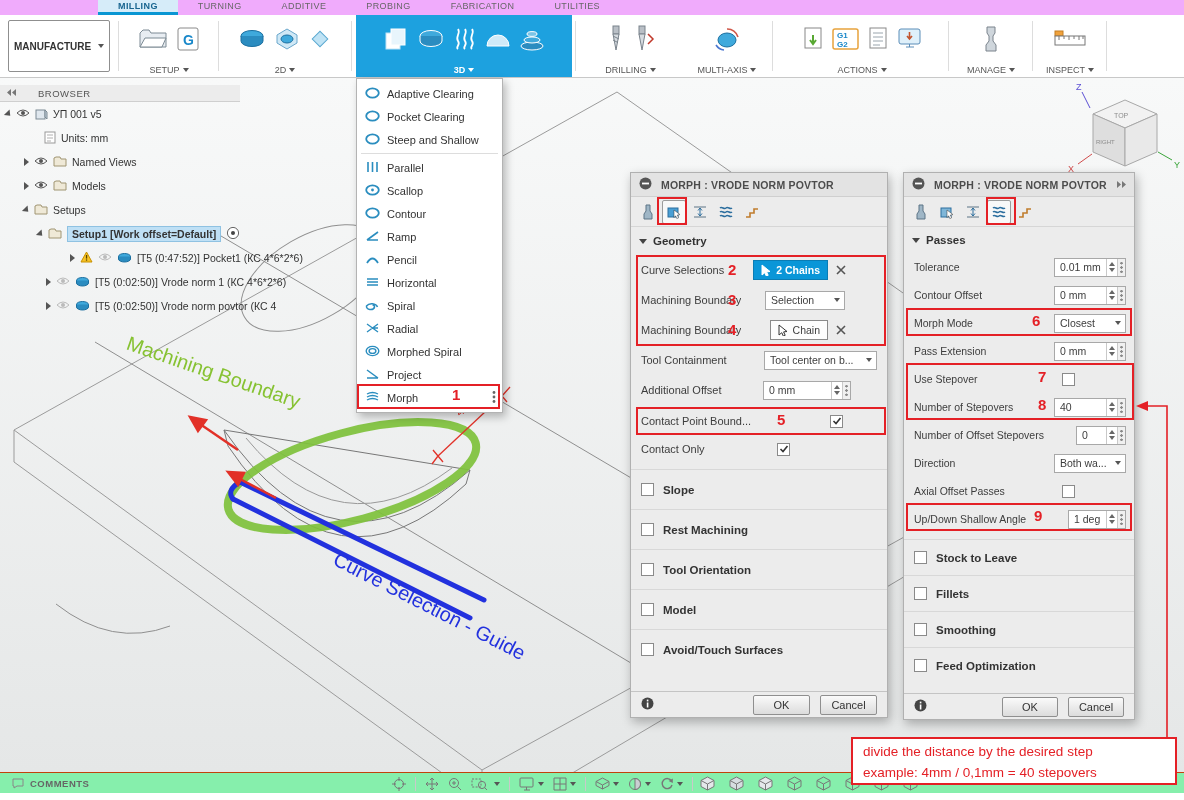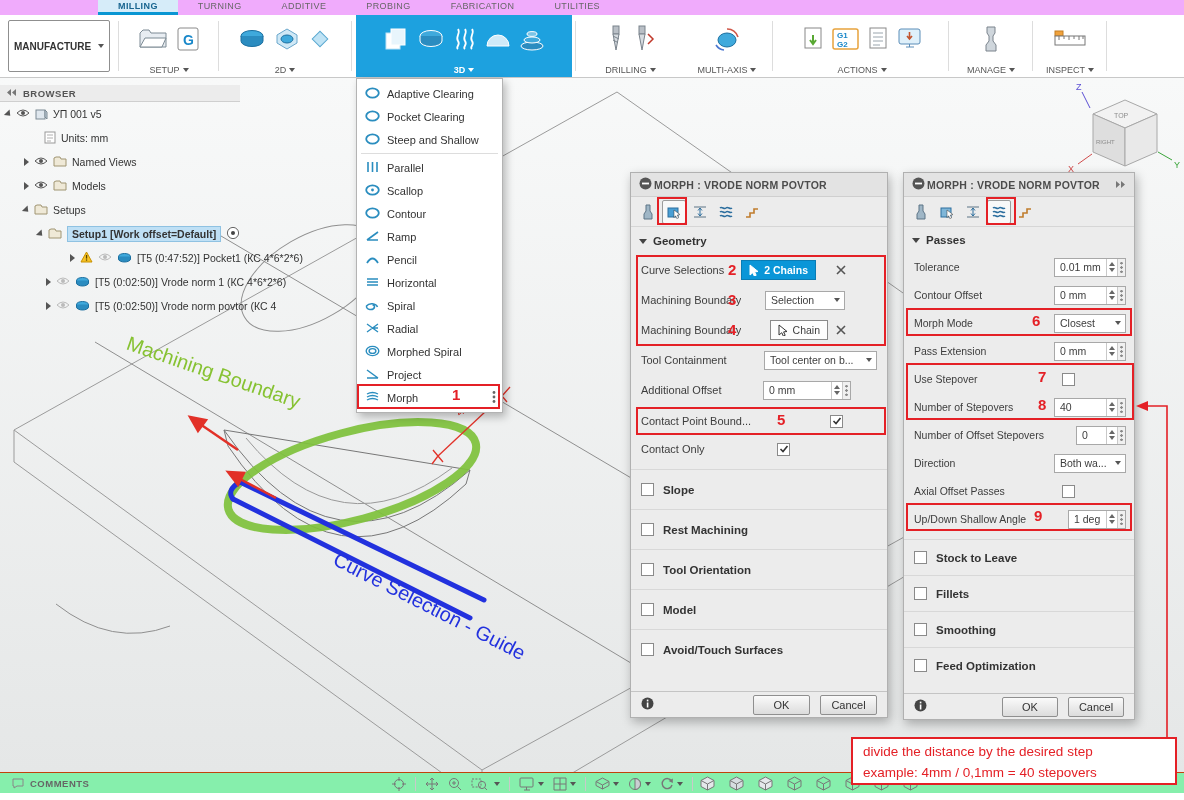--- a/index.html
+++ b/index.html
@@ -27,39 +27,39 @@
 .chev{display:inline-block;width:0;height:0;border-left:3px solid transparent;
   border-right:3px solid transparent;border-top:4px solid #555;margin-left:3px;vertical-align:1px}
 #grp3d .chev{border-top-color:#fff}
 
 #viewport{position:absolute;left:0;top:78px;width:1184px;height:694px;
   background:linear-gradient(#f8f9f9,#e5e7e7);z-index:1}
 .vlabel{position:absolute;white-space:nowrap;transform-origin:left top;z-index:6}
 
 #browser{position:absolute;left:0;top:85px;width:310px;z-index:10;font-size:10.5px;color:#333}
 .bhead{width:240px;height:17px;background:#ececec;border-bottom:1px solid #cfcfcf;
-  display:flex;align-items:center;gap:6px;padding-left:6px;font-size:9.5px;font-weight:bold;
+  display:flex;align-items:center;gap:21px;padding-left:6px;font-size:9.5px;font-weight:normal;
   color:#555;letter-spacing:.5px}
 .brow{height:24px;display:flex;align-items:center;gap:5px;white-space:nowrap}
 .exp{width:0;height:0;border-top:4px solid transparent;border-bottom:4px solid transparent;
   border-left:5px solid #555;flex:0 0 auto}
 .exp.open{transform:rotate(45deg)}
 .blabel{overflow:hidden}
 .blabel.sel{background:#bfe0f5;border:1px solid #8fc2e2;padding:1px 4px;font-weight:bold}
 
 #menu3d{position:absolute;left:356px;top:78px;width:147px;background:#fff;
   border:1px solid #b3b3b3;box-shadow:3px 4px 8px rgba(0,0,0,.25);z-index:50;padding:3px 0}
 .mitem{height:23px;display:flex;align-items:center;gap:7px;padding:0 6px 0 8px;
   font-size:11px;color:#333;white-space:nowrap}
 .msep{height:1px;background:#ddd;margin:2px 4px}
 
 .dlg{position:absolute;background:#ececec;border:1px solid #b0b0b0;
   box-shadow:2px 4px 10px rgba(0,0,0,.28);z-index:40;font-size:11px;color:#3d3d3d}
 .dhead{height:24px;background:#e3e3e3;border-bottom:1px solid #cfcfcf;display:flex;
-  align-items:center;padding:0 8px;gap:2px}
+  align-items:center;padding:0 8px;gap:9px}
 .dhtitle{font-size:10.5px;font-weight:bold;color:#4c4c4c;letter-spacing:.2px;white-space:nowrap}
 .dtabs{height:30px;display:flex;align-items:center;padding-left:5px;gap:2px;
   border-bottom:1px solid #d6d6d6}
 .dtab{width:24px;height:24px;display:flex;align-items:center;justify-content:center;
   border:1px solid transparent;border-radius:2px}
 .dtab.active{background:#f8f8f8;border-color:#9c9c9c}
 .dsec{height:28px;display:flex;align-items:center;padding-left:8px;gap:6px;font-weight:bold;
   font-size:11.5px;color:#333}
 .tri{width:0;height:0;border-left:4px solid transparent;border-right:4px solid transparent;
   border-top:5px solid #444}
@@ -608,21 +608,21 @@
         </svg>
       </span>
   </div>
   <div class="dsec">
       <i class="tri"></i>
       <span>Geometry</span>
     </div>
 
   <div class="drow">
     <span class="dlabel">Curve Selections</span>
-    <span class="selbtn blue ml" style="margin-right:12px">
+    <span class="selbtn blue ml" style="margin-right:0">
       <svg width="10" height="12">
           <path d="M1 1l8 6.5-3.4.4 1.6 3.4-1.9.8-1.5-3.4L1 11z" fill="#fff" stroke="#fff"></path>
         </svg>
       <span>2 Chains</span>
     </span>
     <span class="xico" style="margin-right:38px">
         <svg width="10" height="10">
           <path d="M1 1l8 8M9 1L1 9" stroke="#555" stroke-width="1.6"></path>
         </svg>
       </span>

